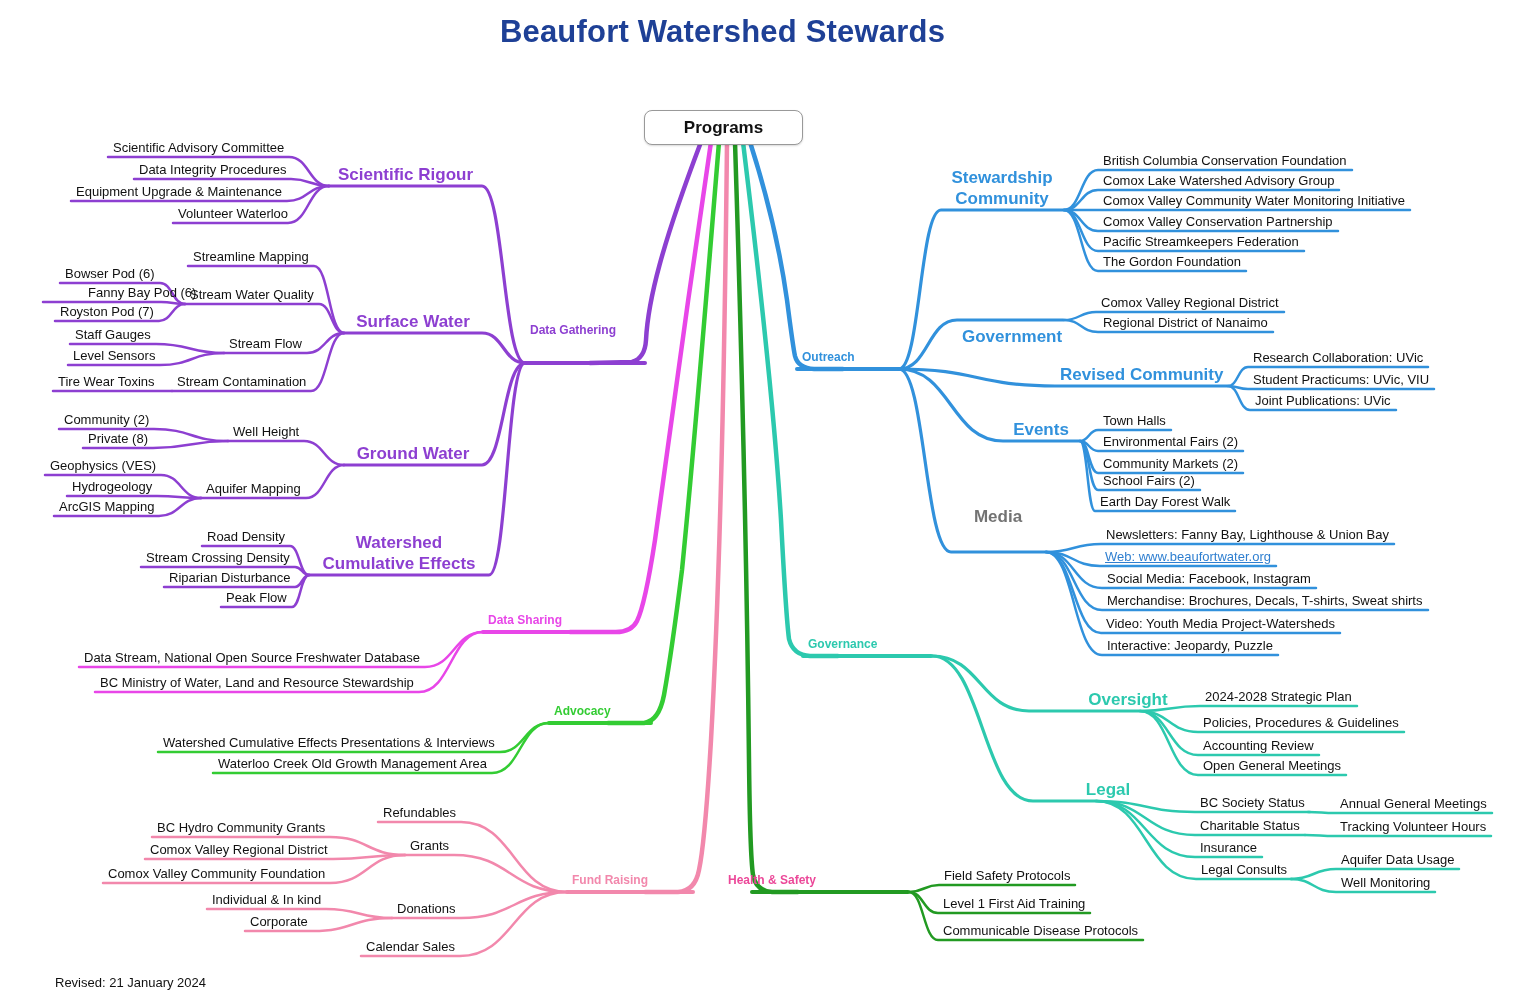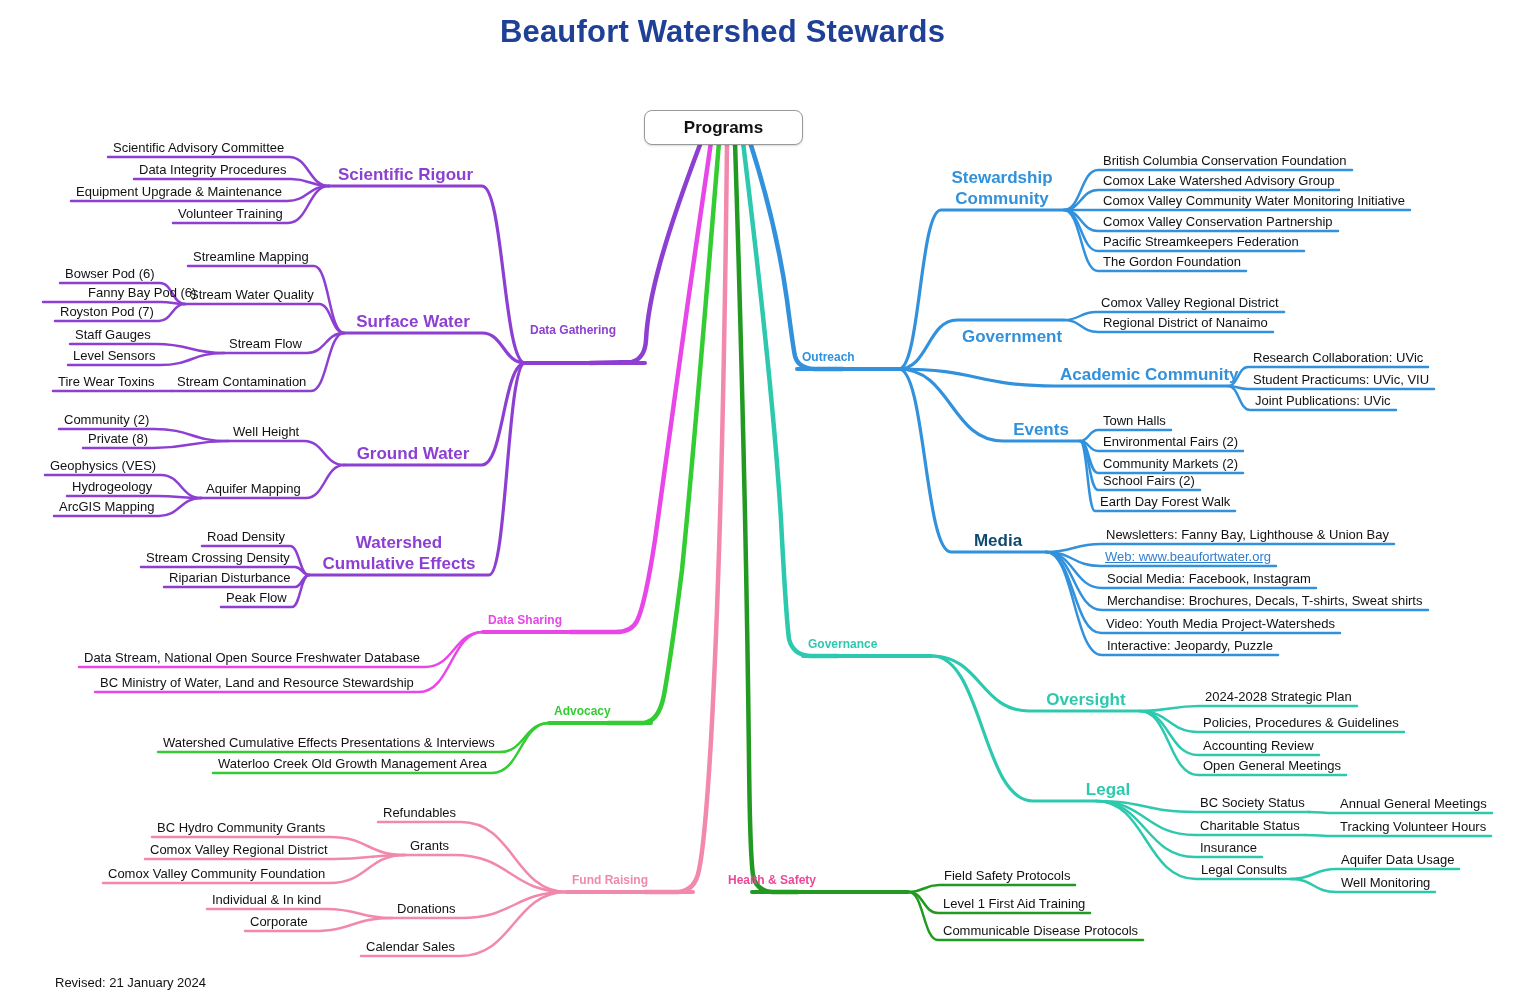--- a/index.html
+++ b/index.html
@@ -132,21 +132,21 @@
 
   <div class="title" style="color: rgb(30, 64, 150);">Beaufort Watershed Stewards</div>
   <div class="rootbox" style="border-color: rgb(153, 153, 153);">Programs</div>
 
   <div class="main" style="left: 530px; top: 320px; width: 110px; color: rgb(141, 63, 209);">Data Gathering</div>
 
   <div class="hd" style="left: 334px; top: 164px; width: 143px; color: rgb(141, 63, 209);">Scientific Rigour</div>
   <div class="lf" style="left:113px;top:140px;">Scientific Advisory Committee</div>
   <div class="lf" style="left:139px;top:162px;">Data Integrity Procedures</div>
   <div class="lf" style="left:76px;top:184px;">Equipment Upgrade &amp; Maintenance</div>
-  <div class="lf" style="left:178px;top:206px;">Volunteer Training</div>
+  <div class="lf" style="left:178px;top:206px;">Volunteer Waterloo</div>
 
   <div class="hd" style="left: 349px; top: 311px; width: 128px; color: rgb(141, 63, 209);">Surface Water</div>
   <div class="lf" style="left:193px;top:249px;">Streamline Mapping</div>
   <div class="lf" style="left:190px;top:287px;">Stream Water Quality</div>
   <div class="lf" style="left:65px;top:266px;">Bowser Pod (6)</div>
   <div class="lf" style="left:48px;top:285px;margin-left:40px;">Fanny Bay Pod (6)</div>
   <div class="lf" style="left:60px;top:304px;">Royston Pod (7)</div>
   <div class="lf" style="left:229px;top:336px;">Stream Flow</div>
   <div class="lf" style="left:75px;top:327px;">Staff Gauges</div>
   <div class="lf" style="left:73px;top:348px;">Level Sensors</div>
@@ -199,43 +199,43 @@
   <div class="lf" style="left:1103px;top:173px;">Comox Lake Watershed Advisory Group</div>
   <div class="lf" style="left:1103px;top:193px;">Comox Valley Community Water Monitoring Initiative</div>
   <div class="lf" style="left:1103px;top:214px;">Comox Valley Conservation Partnership</div>
   <div class="lf" style="left:1103px;top:234px;">Pacific Streamkeepers Federation</div>
   <div class="lf" style="left:1103px;top:254px;">The Gordon Foundation</div>
 
   <div class="hd" style="left: 962px; top: 298px; width: 96px; color: rgb(49, 145, 220); margin-top: 28px;">Government</div>
   <div class="lf" style="left:1101px;top:295px;">Comox Valley Regional District</div>
   <div class="lf" style="left:1103px;top:315px;">Regional District of Nanaimo</div>
 
-  <div class="hd" style="left: 1060px; top: 364px; width: 162px; white-space: nowrap; color: rgb(49, 145, 220);">Academic Community</div>
+  <div class="hd" style="left: 1060px; top: 364px; width: 162px; white-space: nowrap; color: rgb(49, 145, 220);">Revised Community</div>
   <div class="lf" style="left:1253px;top:350px;">Research Collaboration: UVic</div>
   <div class="lf" style="left:1253px;top:372px;">Student Practicums: UVic, VIU</div>
   <div class="lf" style="left:1255px;top:393px;">Joint Publications: UVic</div>
 
   <div class="hd" style="left: 1008px; top: 419px; width: 66px; color: rgb(49, 145, 220);">Events</div>
   <div class="lf" style="left:1103px;top:413px;">Town Halls</div>
   <div class="lf" style="left:1103px;top:434px;">Environmental Fairs (2)</div>
   <div class="lf" style="left:1103px;top:456px;">Community Markets (2)</div>
   <div class="lf" style="left:1103px;top:473px;">School Fairs (2)</div>
   <div class="lf" style="left:1100px;top:494px;">Earth Day Forest Walk</div>
 
-  <div class="hd" style="left: 956px; top: 530px; width: 84px; color: #0c4a6e;">Media</div>
+  <div class="hd" style="left: 956px; top: 506px; width: 84px; color: #737373;">Media</div>
   <div class="lf" style="left:1106px;top:527px;">Newsletters: Fanny Bay, Lighthouse &amp; Union Bay</div>
   <div class="lf link" style="left: 1105px; top: 549px; color: rgb(47, 127, 208);">Web: www.beaufortwater.org</div>
   <div class="lf" style="left:1107px;top:571px;">Social Media: Facebook, Instagram</div>
   <div class="lf" style="left:1107px;top:593px;">Merchandise: Brochures, Decals, T-shirts, Sweat shirts</div>
   <div class="lf" style="left:1106px;top:616px;">Video: Youth Media Project-Watersheds</div>
   <div class="lf" style="left:1107px;top:638px;">Interactive: Jeopardy, Puzzle</div>
 
   <div class="main" style="left: 808px; top: 634px; width: 118px; color: rgb(44, 201, 174);">Governance</div>
 
-  <div class="hd" style="left: 1036px; top: 689px; width: 100px; color: rgb(44, 201, 174);">Oversight</div>
+  <div class="hd" style="left: 1078px; top: 689px; width: 100px; color: rgb(44, 201, 174);">Oversight</div>
   <div class="lf" style="left:1205px;top:689px;">2024-2028 Strategic Plan</div>
   <div class="lf" style="left:1203px;top:715px;">Policies, Procedures &amp; Guidelines</div>
   <div class="lf" style="left:1203px;top:738px;">Accounting Review</div>
   <div class="lf" style="left:1203px;top:758px;">Open General Meetings</div>
 
   <div class="hd" style="left: 1038px; top: 779px; width: 52px; color: rgb(44, 201, 174); margin-left: 44px;">Legal</div>
   <div class="lf" style="left:1200px;top:795px;">BC Society Status</div>
   <div class="lf" style="left:1340px;top:796px;">Annual General Meetings</div>
   <div class="lf" style="left:1200px;top:818px;">Charitable Status</div>
   <div class="lf" style="left:1340px;top:819px;">Tracking Volunteer Hours</div>

